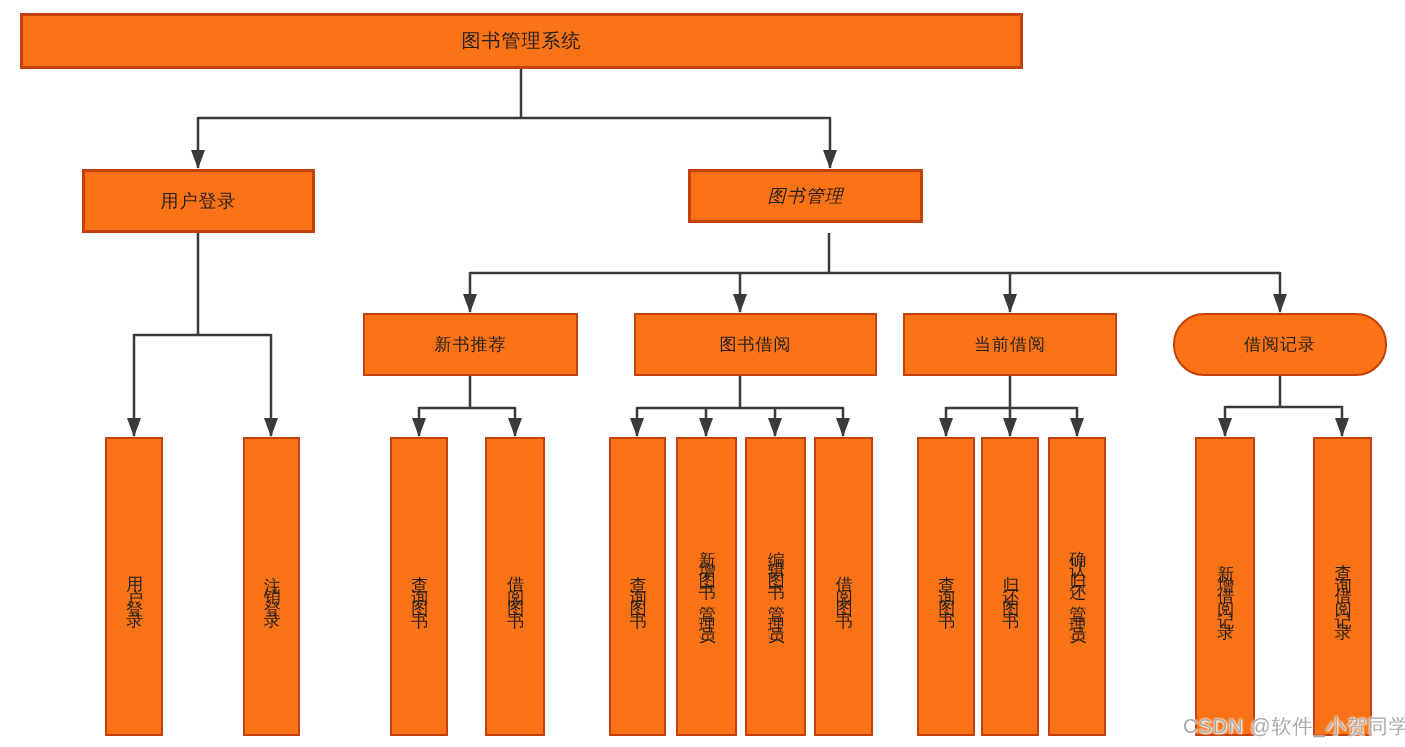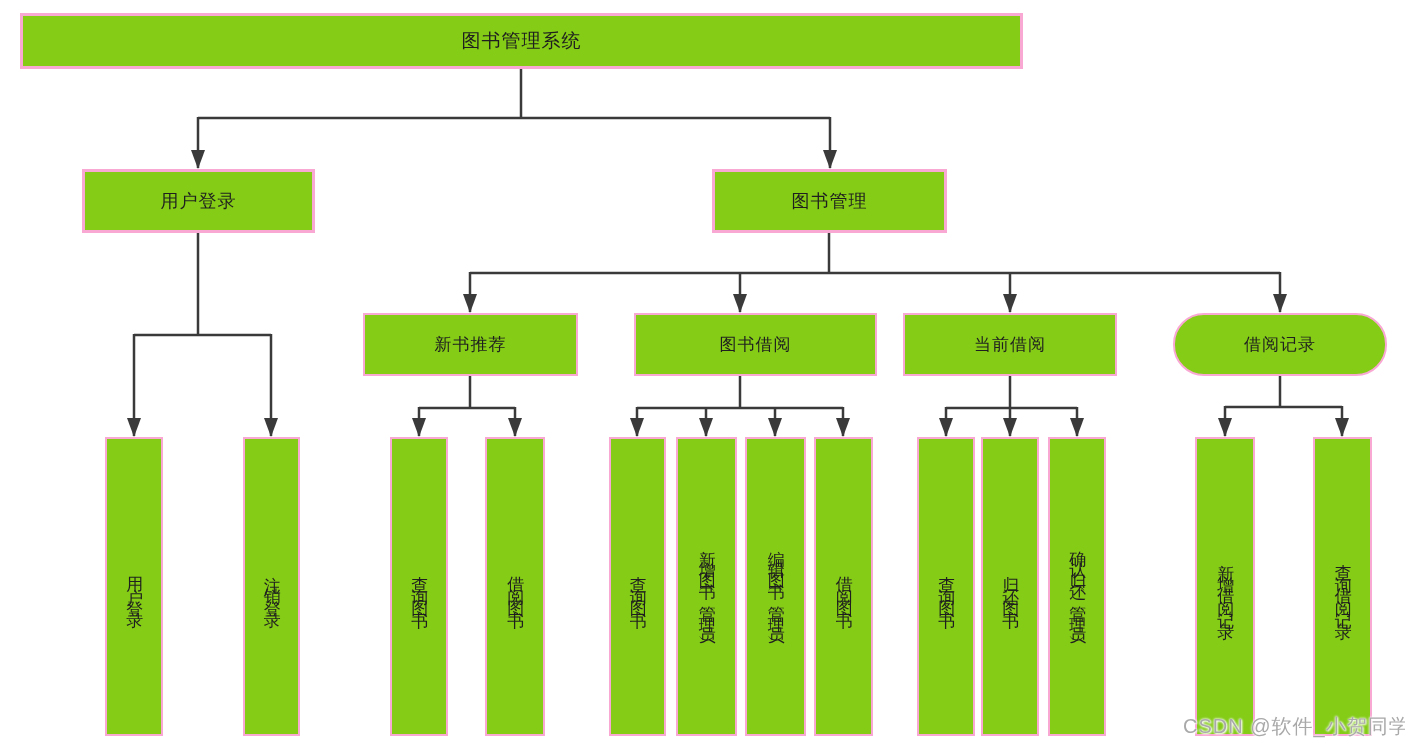--- a/index.html
+++ b/index.html
@@ -9,33 +9,33 @@
     height: 747px;
     background: #ffffff;
     font-family: "Liberation Sans", "DejaVu Sans", sans-serif;
     overflow: hidden;
   }
   svg.wires { position: absolute; left: 0; top: 0; width: 1405px; height: 747px; }
 
   .node {
     position: absolute;
     box-sizing: border-box;
-    background: #84cc16;
-    border: 3px solid #f9a8d4;
+    background: #f97316;
+    border: 3px solid #c2410c;
     display: flex;
     align-items: center;
     justify-content: center;
     color: #1f1f1f;
     font-size: 18px;
     letter-spacing: 1px;
     white-space: nowrap;
   }
   .node.root  { left: 20px;  top: 13px;  width: 1003px; height: 56px; font-size: 19px; }
   .n-user-login { left: 82px;  top: 169px; width: 233px; height: 64px; }
-  .n-book-mgmt  { left: 712px; top: 169px; width: 235px; height: 64px; }
+  .n-book-mgmt  { left: 688px; top: 169px; width: 235px; height: 54px; font-style: italic; }
   .lvl3 { top: 313px; height: 63px; font-size: 17px; border-width: 2.5px; }
   .n-new-book    { left: 363px;  width: 215px; }
   .n-book-borrow { left: 634px;  width: 243px; }
   .n-current     { left: 903px;  width: 214px; }
   .n-record      { left: 1173px; width: 214px; border-radius: 31px; }
 
   .leaf {
     top: 437px;
     height: 299px;
     border-width: 2.5px;

